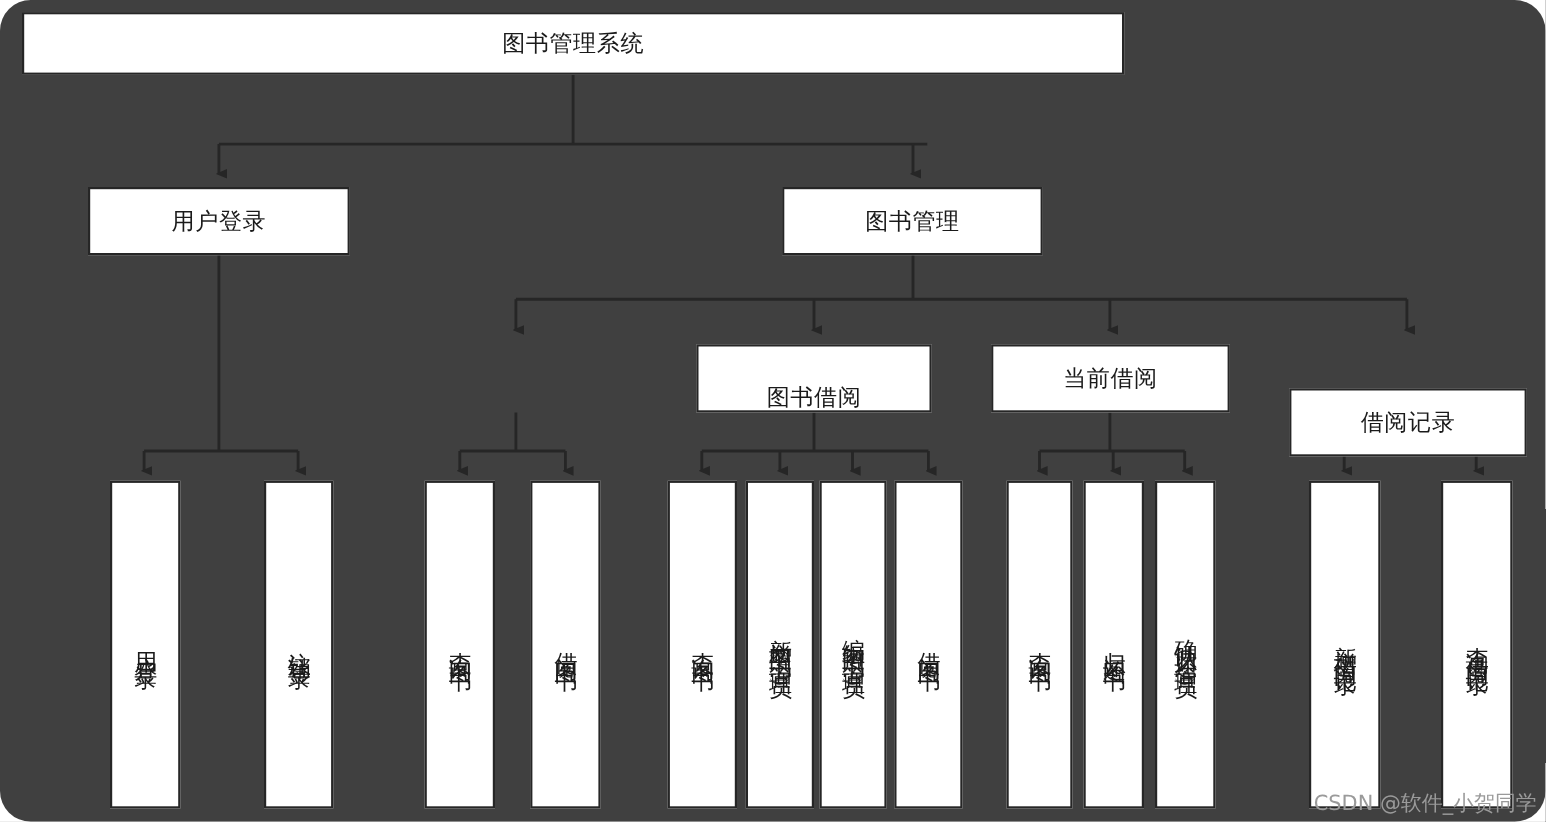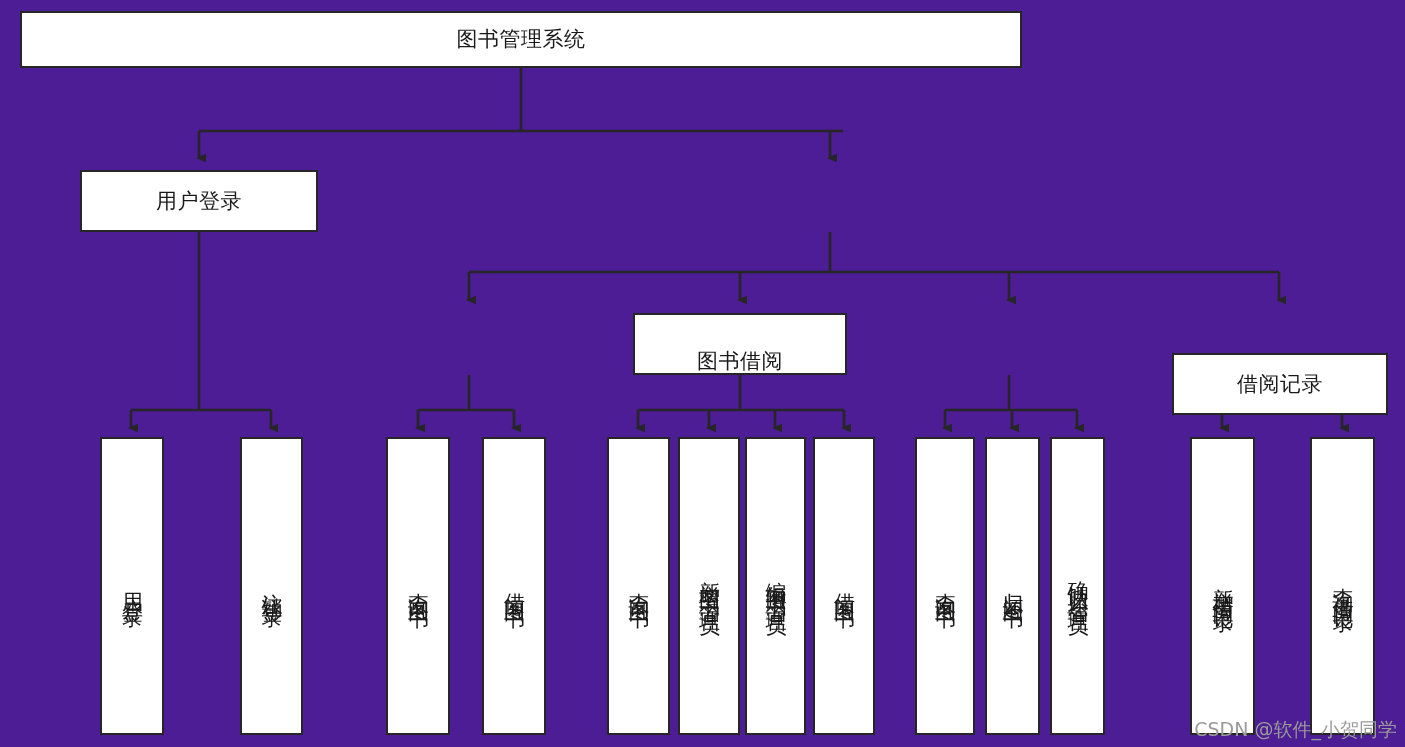--- a/index.html
+++ b/index.html
@@ -4,23 +4,24 @@
 <style>
   html, body {
     margin: 0;
     padding: 0;
     background: #ffffff;
   }
   #canvas {
     position: relative;
     width: 1405px;
     height: 747px;
-    background: #4c1d95;
+    background: #404040;
     font-family: "DejaVu Sans", "Liberation Sans", sans-serif;
     overflow: hidden;
+    border-radius: 28px;
   }
   svg.edges {
     position: absolute;
     left: 0;
     top: 0;
     width: 1405px;
     height: 747px;
   }
   .node {
     position: absolute;
@@ -122,23 +123,29 @@
     </g>
   </svg>
 
   <div class="node horiz" style="left:20px; top:11px; width:1002px; height:57px;">
     <span class="node-label">图书管理系统</span>
   </div>
 
   <div class="node horiz" style="left:80px; top:170px; width:238px; height:62px;">
     <span class="node-label">用户登录</span>
   </div>
+  <div class="node horiz" style="left:711px; top:170px; width:237px; height:62px;">
+    <span class="node-label">图书管理</span>
+  </div>
 
   <div class="node horiz" style="left:633px; top:313px; width:214px; height:62px;align-items:flex-end;">
     <span class="node-label">图书借阅</span>
+  </div>
+  <div class="node horiz" style="left:901px; top:313px; width:217px; height:62px;">
+    <span class="node-label">当前借阅</span>
   </div>
   <div class="node horiz" style="left:1172px; top:313px; width:216px; height:62px;margin-top:40px;">
     <span class="node-label">借阅记录</span>
   </div>
 
   <div class="node vert" style="left:100px; top:437px; width:64px; height:298px;">
     <span class="node-label">用户登录</span>
   </div>
   <div class="node vert" style="left:240px; top:437px; width:63px; height:298px;">
     <span class="node-label">注销登录</span>

